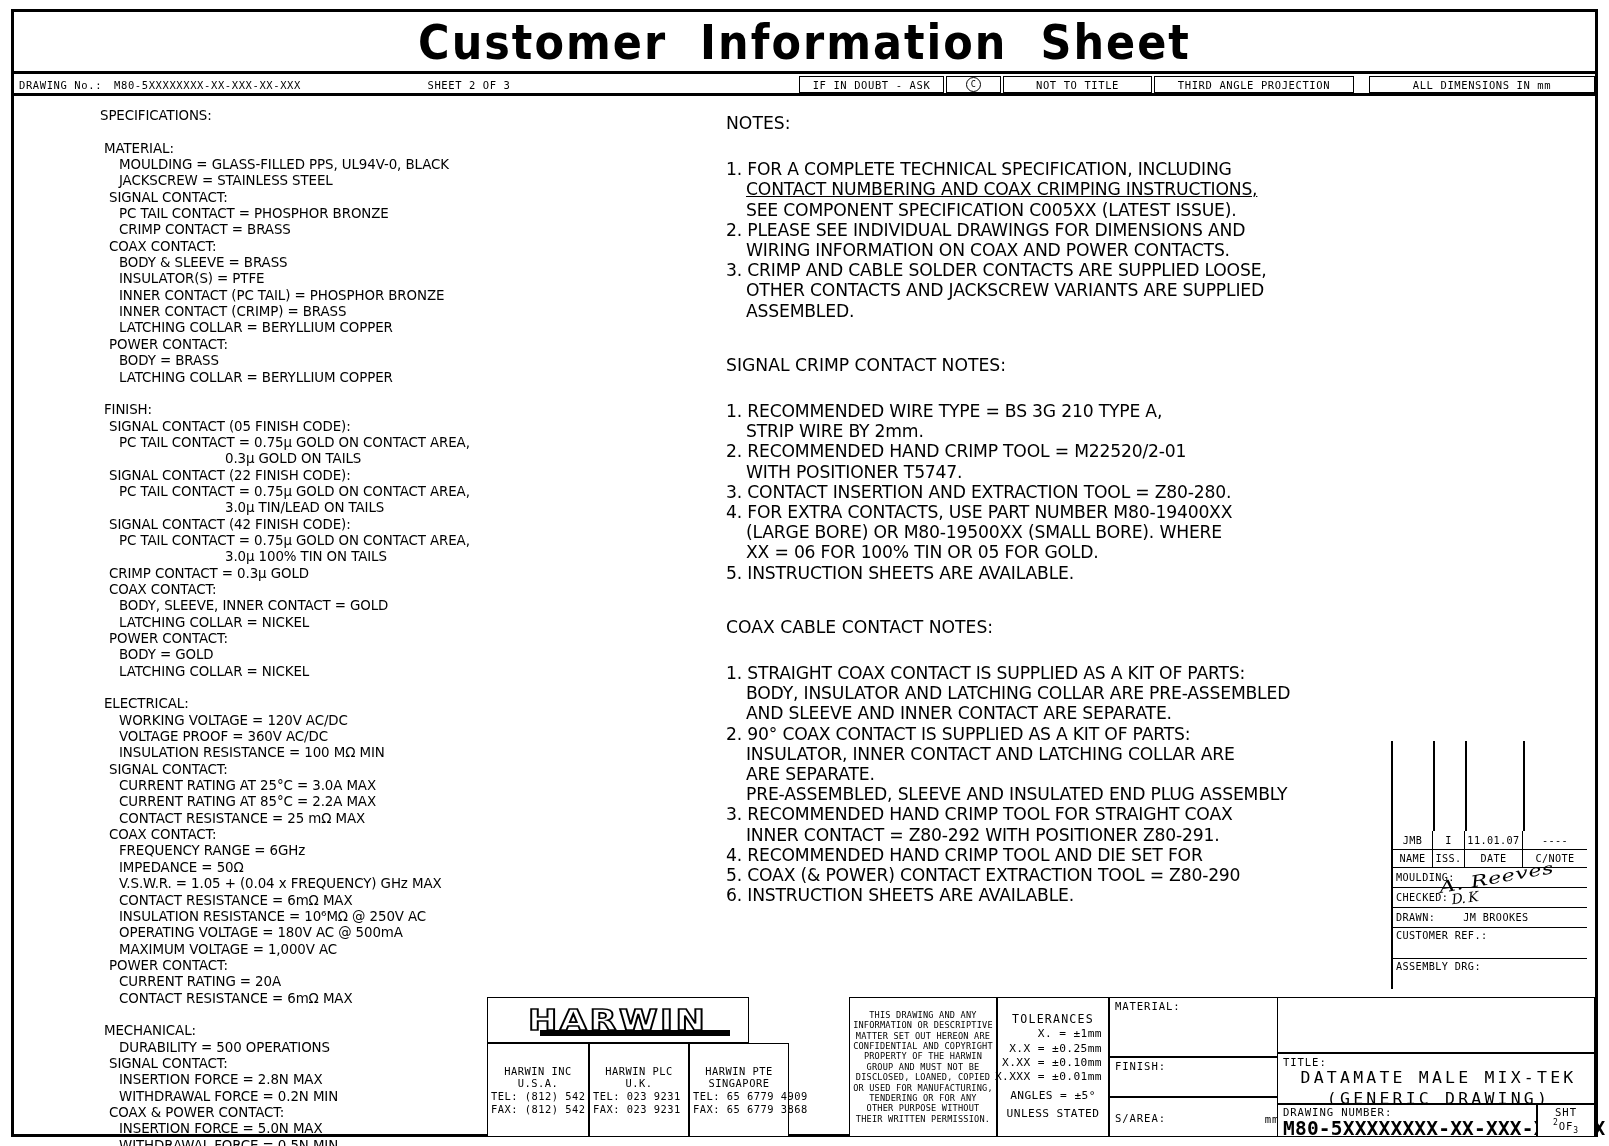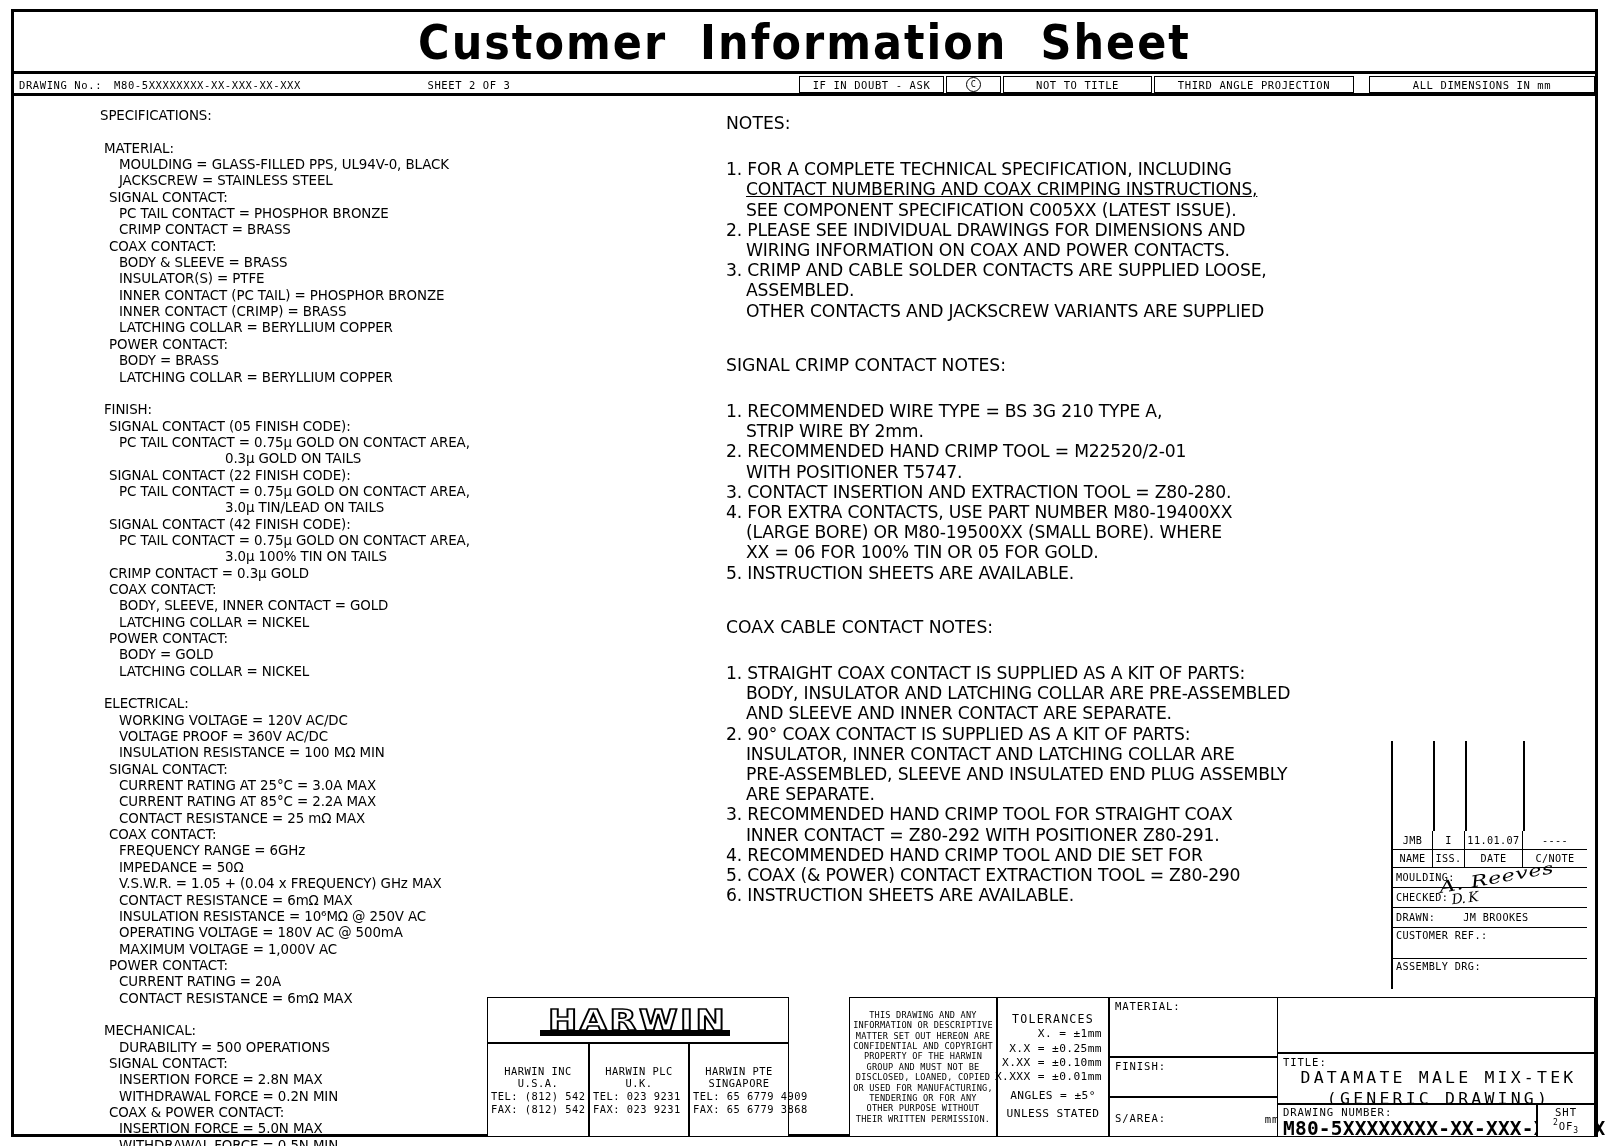--- a/index.html
+++ b/index.html
@@ -382,44 +382,44 @@
   <div class="col" id="notes-col">
     <div id="notes-body">
         <div class="note-head">NOTES:</div>
         <div class="gap-md"></div>
         <div class="note-line" style="padding-left: 0px;">1. FOR A COMPLETE TECHNICAL SPECIFICATION, INCLUDING</div>
         <div class="note-line" style="padding-left: 20px; text-decoration: underline;">CONTACT NUMBERING AND COAX CRIMPING INSTRUCTIONS,</div>
         <div class="note-line" style="padding-left: 20px;">SEE COMPONENT SPECIFICATION C005XX (LATEST ISSUE).</div>
         <div class="note-line" style="padding-left: 0px;">2. PLEASE SEE INDIVIDUAL DRAWINGS FOR DIMENSIONS AND</div>
         <div class="note-line" style="padding-left: 20px;">WIRING INFORMATION ON COAX AND POWER CONTACTS.</div>
         <div class="note-line" style="padding-left: 0px;">3. CRIMP AND CABLE SOLDER CONTACTS ARE SUPPLIED LOOSE,</div>
+        <div class="note-line" style="padding-left: 20px;">OTHER CONTACTS AND JACKSCREW VARIANTS ARE SUPPLIED</div>
         <div class="note-line" style="padding-left: 20px;">ASSEMBLED.</div>
-        <div class="note-line" style="padding-left: 20px;">OTHER CONTACTS AND JACKSCREW VARIANTS ARE SUPPLIED</div>
         <div class="gap-lg"></div>
         <div class="note-head">SIGNAL CRIMP CONTACT NOTES:</div>
         <div class="gap-md"></div>
         <div class="note-line" style="padding-left: 0px;">1. RECOMMENDED WIRE TYPE = BS 3G 210 TYPE A,</div>
         <div class="note-line" style="padding-left: 20px;">STRIP WIRE BY 2mm.</div>
         <div class="note-line" style="padding-left: 0px;">2. RECOMMENDED HAND CRIMP TOOL = M22520/2-01</div>
         <div class="note-line" style="padding-left: 20px;">WITH POSITIONER T5747.</div>
         <div class="note-line" style="padding-left: 0px;">3. CONTACT INSERTION AND EXTRACTION TOOL = Z80-280.</div>
         <div class="note-line" style="padding-left: 0px;">4. FOR EXTRA CONTACTS, USE PART NUMBER M80-19400XX</div>
         <div class="note-line" style="padding-left: 20px;">(LARGE BORE) OR M80-19500XX (SMALL BORE). WHERE</div>
         <div class="note-line" style="padding-left: 20px;">XX = 06 FOR 100% TIN OR 05 FOR GOLD.</div>
         <div class="note-line" style="padding-left: 0px;">5. INSTRUCTION SHEETS ARE AVAILABLE.</div>
         <div class="gap-lg"></div>
         <div class="note-head">COAX CABLE CONTACT NOTES:</div>
         <div class="gap-md"></div>
         <div class="note-line" style="padding-left: 0px;">1. STRAIGHT COAX CONTACT IS SUPPLIED AS A KIT OF PARTS:</div>
         <div class="note-line" style="padding-left: 20px;">BODY, INSULATOR AND LATCHING COLLAR ARE PRE-ASSEMBLED</div>
         <div class="note-line" style="padding-left: 20px;">AND SLEEVE AND INNER CONTACT ARE SEPARATE.</div>
         <div class="note-line" style="padding-left: 0px;">2. 90° COAX CONTACT IS SUPPLIED AS A KIT OF PARTS:</div>
         <div class="note-line" style="padding-left: 20px;">INSULATOR, INNER CONTACT AND LATCHING COLLAR ARE</div>
+        <div class="note-line" style="padding-left: 20px;">ARE SEPARATE.</div>
         <div class="note-line" style="padding-left: 20px;">PRE-ASSEMBLED,  SLEEVE AND  INSULATED END PLUG ASSEMBLY</div>
-        <div class="note-line" style="padding-left: 20px;">ARE SEPARATE.</div>
         <div class="note-line" style="padding-left: 0px;">3. RECOMMENDED HAND CRIMP TOOL FOR STRAIGHT COAX</div>
         <div class="note-line" style="padding-left: 20px;">INNER CONTACT = Z80-292  WITH POSITIONER Z80-291.</div>
         <div class="note-line" style="padding-left: 0px;">4. RECOMMENDED HAND CRIMP TOOL AND DIE SET FOR</div>
         <div class="note-line" style="padding-left: 0px;">5. COAX (&amp; POWER) CONTACT EXTRACTION TOOL = Z80-290</div>
         <div class="note-line" style="padding-left: 0px;">6. INSTRUCTION SHEETS ARE AVAILABLE.</div>
       </div>
   </div>
 
   <div class="rev-block">
     <div class="rev-grid">
@@ -460,21 +460,21 @@
       <span></span>
     </div>
     <div class="lbl-row" style="top:217px; height:31px; align-items:flex-start; padding-top:2px;">
       <span>ASSEMBLY DRG:</span>
       <span></span>
     </div>
   </div>
 
   <div class="tblock" style="left:487px; top:997px; width:1108px; height:140px;">
 
-    <div class="bcell" style="left:0px; top:0px; width:302px; height:46px;">
+    <div class="bcell" style="left:0px; top:0px; width:262px; height:46px;">
       <span class="harwin-logo">HARWIN</span>
       <span class="harwin-underbar"></span>
     </div>
 
     <div class="bcell col-stack" style="left:0px; top:46px; width:102px; height:94px;">
       <div class="addr-line">HARWIN INC</div>
       <div class="addr-line">U.S.A.</div>
       <div class="addr-line lft">TEL: (812) 542 2540</div>
       <div class="addr-line lft">FAX: (812) 542 2541</div>
     </div>

